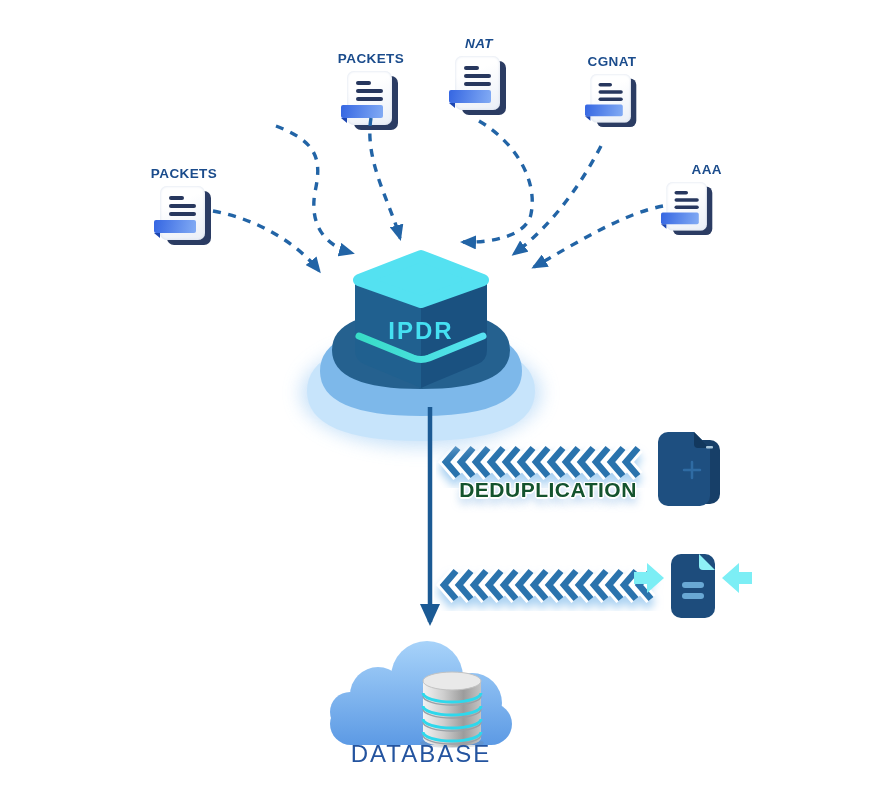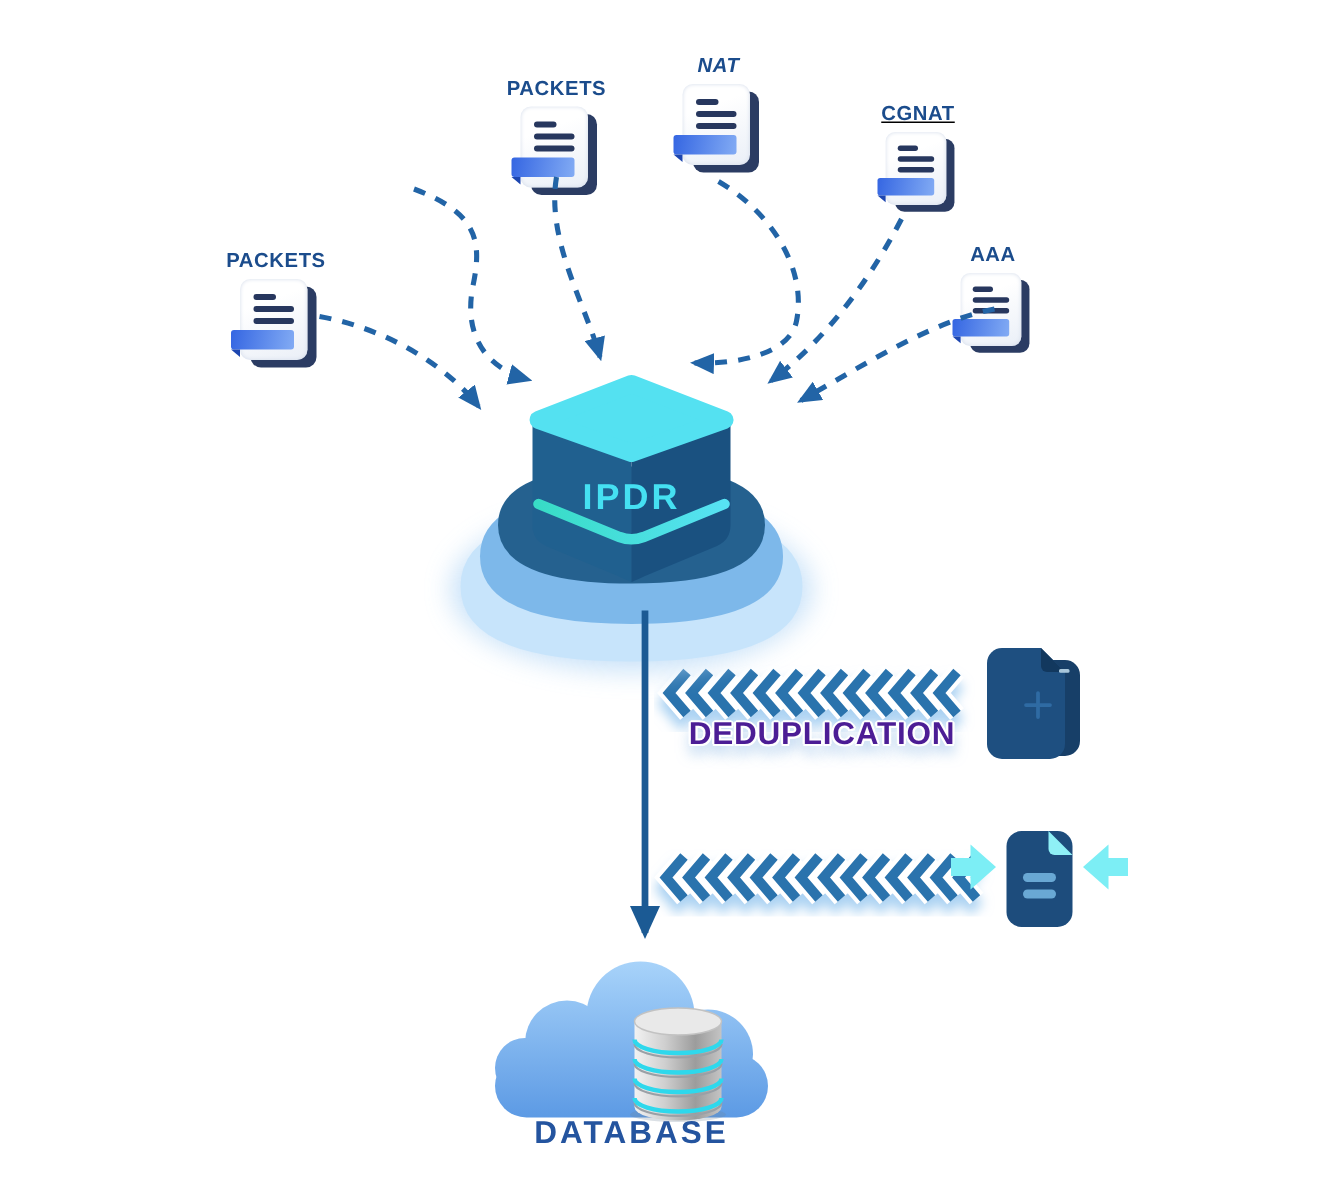--- a/index.html
+++ b/index.html
@@ -22,26 +22,26 @@
   .l1{top:10px;width:15px;}
   .l2{top:18px;width:27px;}
   .l3{top:26px;width:27px;}
   .doc-ribbon{position:absolute;left:-6px;top:34px;width:42px;height:13px;border-radius:2px;
               background:linear-gradient(100deg,#3566e2,#82abf4);}
   .doc-ribbon:after{content:"";position:absolute;left:0;top:13px;width:0;height:0;
               border-right:6px solid #1d46b0;border-bottom:5px solid transparent;}
 
   
   .stage-label{position:absolute;z-index:4;text-align:center;font-weight:700;font-size:21px;
-     color:#4c1d95;letter-spacing:.5px;white-space:nowrap;
+     color:#14532d;letter-spacing:.5px;white-space:nowrap;
      text-shadow:-1.5px 0 #fff,1.5px 0 #fff,0 -1.5px #fff,0 1.5px #fff,
                  -1px -1px #fff,1px 1px #fff,-1px 1px #fff,1px -1px #fff,
                  0 6px 9px rgba(100,160,220,.65);}
-  .db-label{position:absolute;left:0;right:0;bottom:2px;text-align:center;font-weight:700;
-            font-size:21px;letter-spacing:2px;color:#24549f;}
+  .db-label{position:absolute;left:0;right:0;bottom:2px;text-align:center;font-weight:400;
+            font-size:24px;letter-spacing:2px;color:#24549f;}
   .db-panel{position:absolute;left:320px;top:619px;width:202px;height:151px;background:#ffffff;
             z-index:2;}
   svg{display:block;}
   .overlay{pointer-events:none;}
 </style>
 </head>
 <body>
 
 <div class="canvas">
 
@@ -117,33 +117,33 @@
     <div class="doc">
       <div class="doc-back"></div>
         <div class="doc-page"></div>
       <div class="doc-line l1"></div>
         <div class="doc-line l2"></div>
         <div class="doc-line l3"></div>
       <div class="doc-ribbon"></div>
     </div>
   </div>
 
-  <div class="source" style="left:578px;top:68px;text-decoration:underline;">
+  <div class="source" style="left:578px;top:54px;">
     <div class="source-label">CGNAT</div>
     <div class="doc sm">
       <div class="doc-back"></div>
         <div class="doc-page"></div>
       <div class="doc-line l1"></div>
         <div class="doc-line l2"></div>
         <div class="doc-line l3"></div>
       <div class="doc-ribbon"></div>
     </div>
   </div>
 
-  <div class="source" style="left:628px;top:162px;">
+  <div class="source" style="left:654px;top:162px;text-align:right;">
     <div class="source-label">AAA</div>
     <div class="doc sm">
       <div class="doc-back"></div>
         <div class="doc-page"></div>
       <div class="doc-line l1"></div>
         <div class="doc-line l2"></div>
         <div class="doc-line l3"></div>
       <div class="doc-ribbon"></div>
     </div>
   </div>

